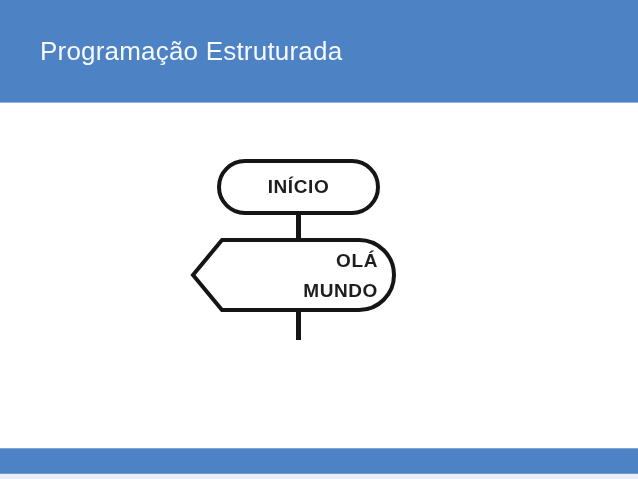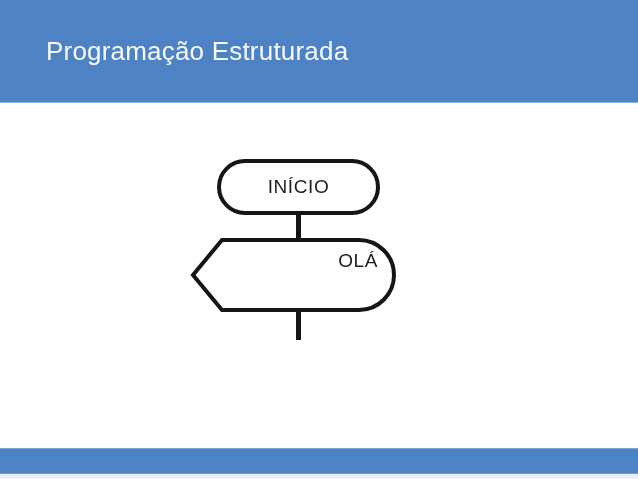--- a/index.html
+++ b/index.html
@@ -20,21 +20,21 @@
     position: absolute;
     left: 0; top: 0;
     width: 638px; height: 103px;
     background: var(--accent-blue, #4d82c4);
     border-bottom: 1px solid #8fb2dd;
     box-sizing: border-box;
     display: flex;
     align-items: center;
   }
   .title {
-    margin: 8px;
+    margin: 2px;
     padding-left: 38px;
     font-size: 26px;
     font-weight: 400;
     letter-spacing: 0.2px;
     color: var(--title-text, #f6f9fd);
   }
   
   .canvas {
     position: absolute;
     left: 0; top: 103px;
@@ -49,21 +49,21 @@
     background: var(--shape-fill, #ffffff);
     border: 4px solid var(--shape-border, #151515);
     border-radius: 999px;
     display: flex;
     align-items: center;
     justify-content: center;
   }
   .node-label, .display-label {
     color: var(--label-text, #1e1e1e);
     font-size: 19px;
-    font-weight: 400;
+    font-weight: 700;
     letter-spacing: 0.6px;
   }
   .node.start { left: 217px; top: 56px; width: 163px; height: 56px; }
   .node.end   { left: 214px; top: 233px; width: 168px; height: 57px; }
   .connector {
     width: 5px;
     background: var(--shape-border, #151515);
   }
   .connector.c1 { left: 296px; top: 109px; height: 28px; }
   .connector.c2 { left: 296px; top: 205px; height: 32px; }
@@ -113,20 +113,21 @@
     </div>
 
     <div class="connector c1"></div>
 
     <svg class="display-shape" viewBox="0 0 216 78" aria-hidden="true">
       <path d="M 32 4 L 169 4 A 35 35 0 0 1 169 74 L 32 74 L 3 39 Z"></path>
     </svg>
 
     <div class="display-label">
       <div>OLÁ</div>
+      <div>MUNDO</div>
     </div>
 
     <div class="connector c2"></div>
 
 
   </main>
 
   <footer class="footerbar"></footer>
   <div class="bottom-strip"></div>
 

